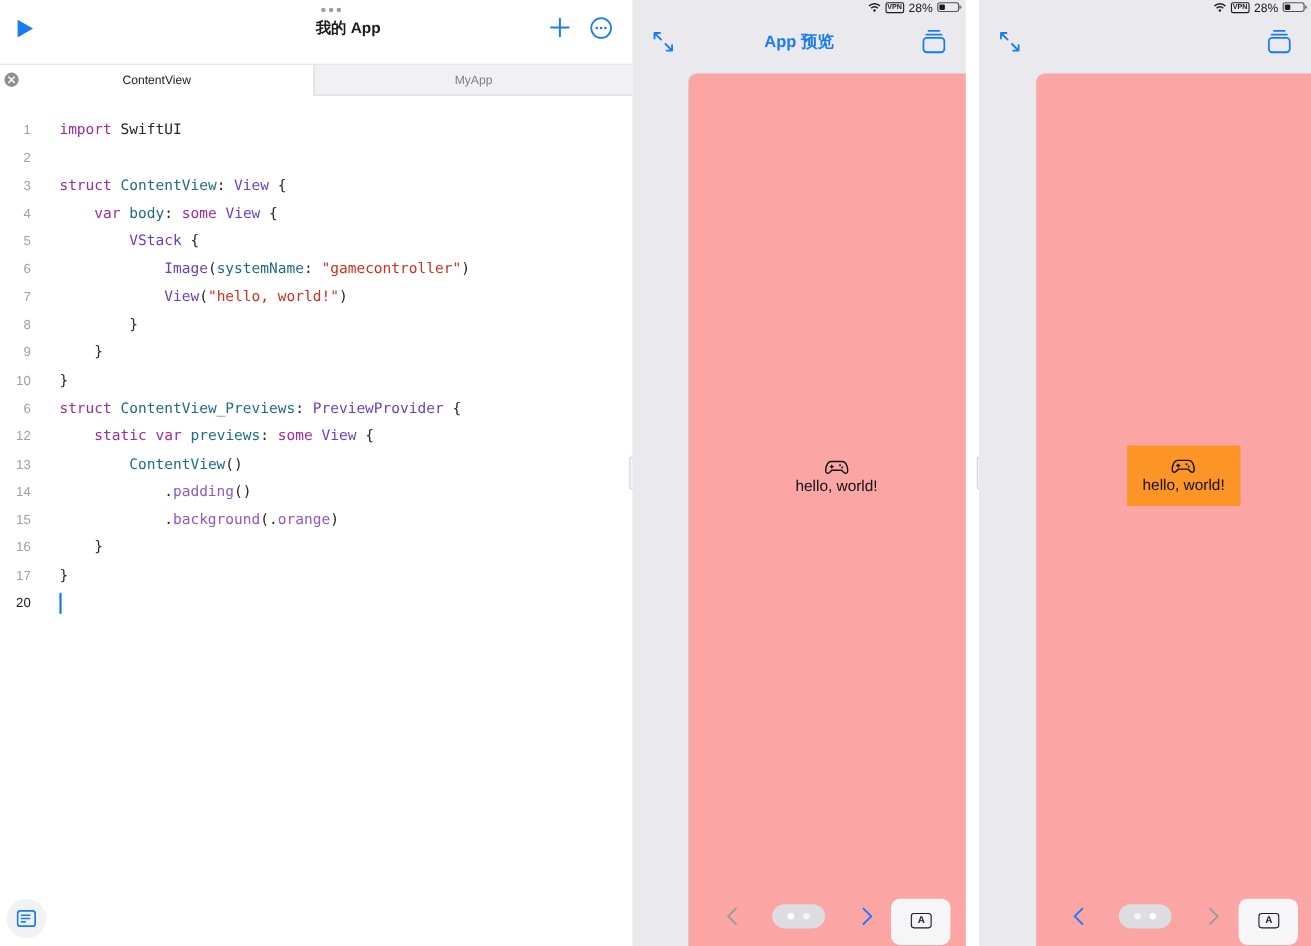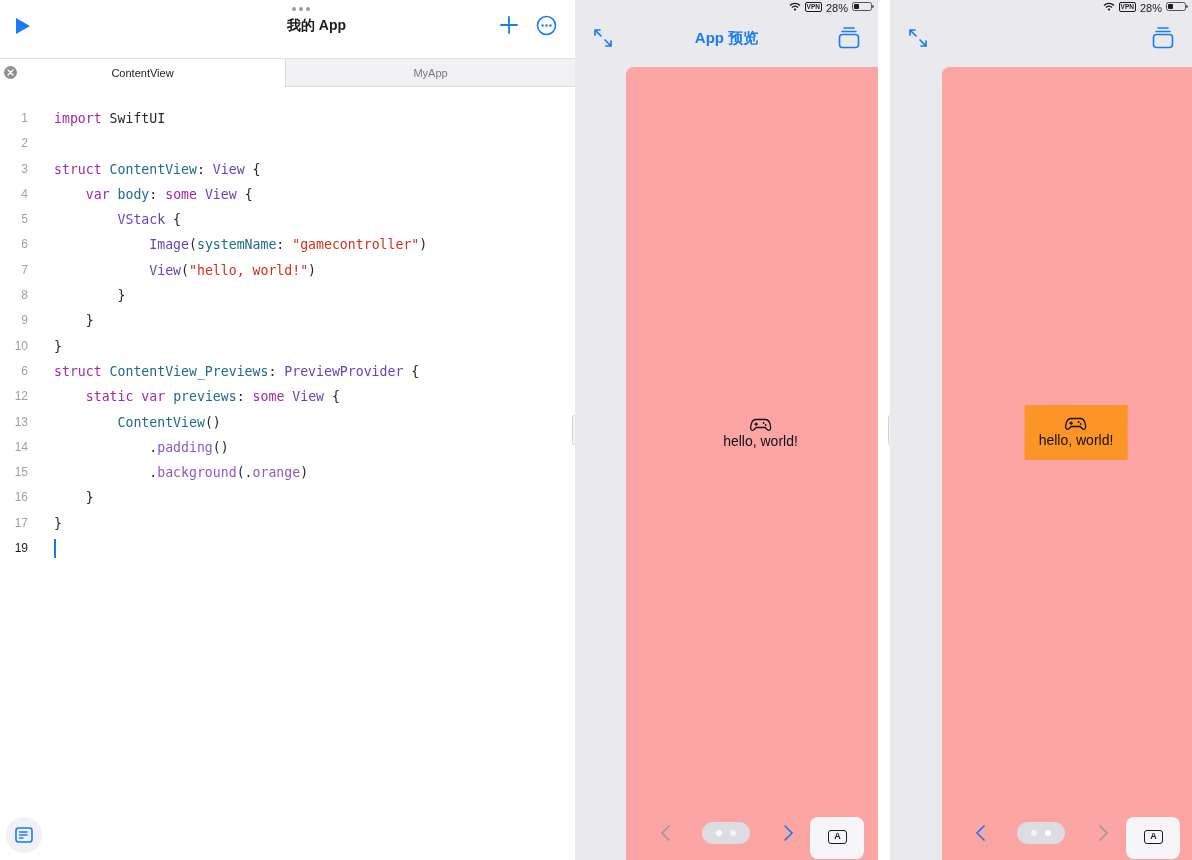--- a/index.html
+++ b/index.html
@@ -129,21 +129,21 @@
       <div class="line"><span class="ln">8</span><span class="src"><span class="pl">        }</span></span></div>
       <div class="line"><span class="ln">9</span><span class="src"><span class="pl">    }</span></span></div>
       <div class="line"><span class="ln">10</span><span class="src"><span class="pl">}</span></span></div>
       <div class="line"><span class="ln">6</span><span class="src"><span class="kw">struct</span><span class="pl"> </span><span class="ty">ContentView_Previews</span><span class="pl">: </span><span class="sw">PreviewProvider</span><span class="pl"> {</span></span></div>
       <div class="line"><span class="ln">12</span><span class="src"><span class="pl">    </span><span class="kw">static</span><span class="pl"> </span><span class="kw">var</span><span class="pl"> </span><span class="ty">previews</span><span class="pl">: </span><span class="kw">some</span><span class="pl"> </span><span class="sw">View</span><span class="pl"> {</span></span></div>
       <div class="line"><span class="ln">13</span><span class="src"><span class="pl">        </span><span class="ty">ContentView</span><span class="pl">()</span></span></div>
       <div class="line"><span class="ln">14</span><span class="src"><span class="pl">            .</span><span class="mth">padding</span><span class="pl">()</span></span></div>
       <div class="line"><span class="ln">15</span><span class="src"><span class="pl">            .</span><span class="mth">background</span><span class="pl">(.</span><span class="mth">orange</span><span class="pl">)</span></span></div>
       <div class="line"><span class="ln">16</span><span class="src"><span class="pl">    }</span></span></div>
       <div class="line"><span class="ln">17</span><span class="src"><span class="pl">}</span></span></div>
-      <div class="line"><span class="ln current">19</span><span class="src"></span><span class="caret"></span></div>
+      <div class="line"><span class="ln current">20</span><span class="src"></span><span class="caret"></span></div>
     </div>
 
   <div class="console-btn">
     <svg width="18" height="16" viewBox="0 0 18 16">
         <rect x="1" y="1" width="16" height="14" rx="2.5" fill="none" stroke="#1a7cf4" stroke-width="1.6"></rect>
         <path d="M4.5 5 H12 M4.5 8 H12 M4.5 11 H8" stroke="#1a7cf4" stroke-width="1.5" stroke-linecap="round"></path>
       </svg>
   </div>
 </div>
 

